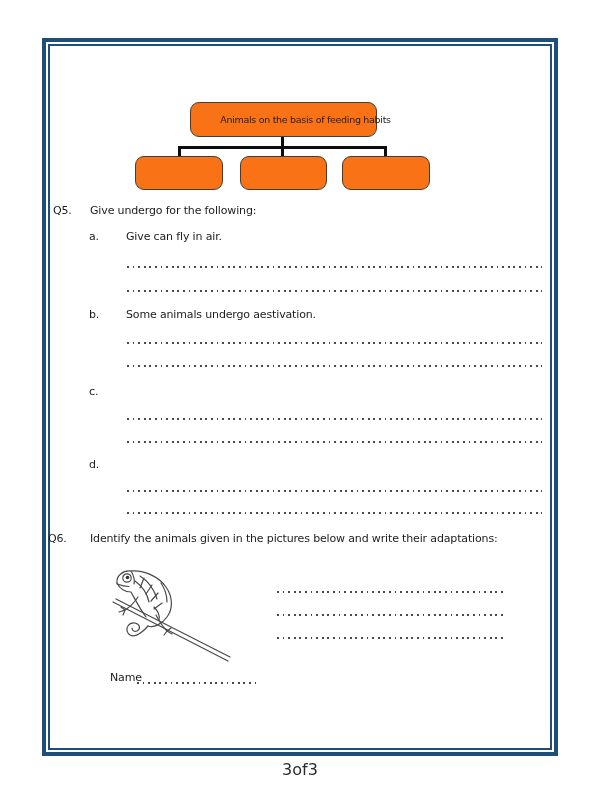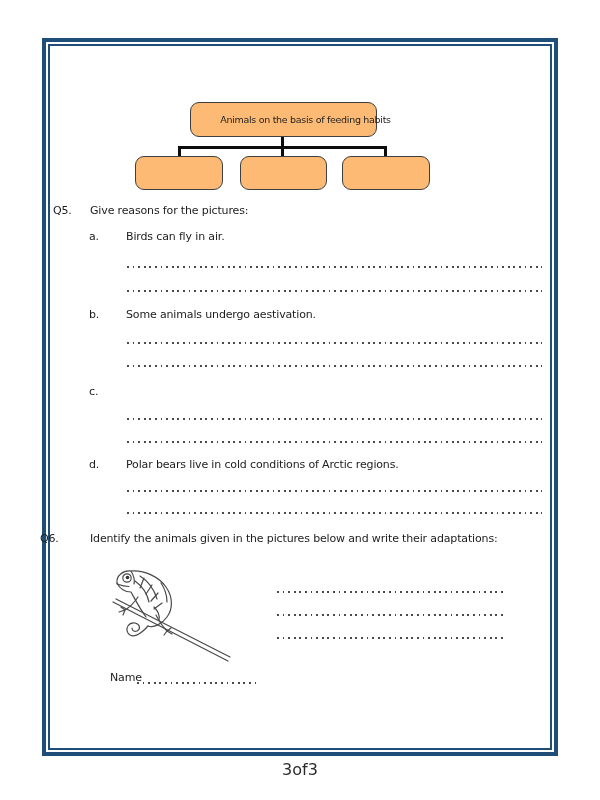--- a/index.html
+++ b/index.html
@@ -18,21 +18,21 @@
   .t {
     position:absolute; font-size:11px; letter-spacing:-0.15px;
     white-space:nowrap; color:#1c1c1c; line-height:14px;
   }
   .footer {
     position:absolute; left:0; top:760px; width:600px; text-align:center;
     font-size:16px; color:#2a2a2a; letter-spacing:0;
   }
   
   .fc-box {
-    position:absolute; background:#fdba74; border:1.5px solid #3f3f3f;
+    position:absolute; background:#f97316; border:1.5px solid #3f3f3f;
     border-radius:9px; box-sizing:border-box;padding-left:44px;
   }
   .fc-root {
     left:190px; top:102px; width:187px; height:35px;
     display:flex; align-items:center; justify-content:center;
   }
   .fc-root-label {
     font-size:9.5px; letter-spacing:-0.3px; white-space:nowrap; color:#1f1f1f;
   }
   .fc-child { top:156px; height:34px; }
@@ -62,42 +62,41 @@
   <div class="conn" style="left:281px; top:137px; width:3px; height:11px;"></div>
   <div class="conn" style="left:178px; top:146px; width:209px; height:3px;"></div>
   <div class="conn" style="left:178px; top:146px; width:3px; height:12px;"></div>
   <div class="conn" style="left:281px; top:146px; width:3px; height:12px;"></div>
   <div class="conn" style="left:384px; top:146px; width:3px; height:12px;"></div>
   <div class="fc-box fc-child fc-child-1"></div>
   <div class="fc-box fc-child fc-child-2"></div>
   <div class="fc-box fc-child fc-child-3"></div>
 
   <div class="t" style="left:53px; top:204px;">Q5.</div>
-  <div class="t" style="left:90px; top:204px;">Give reasons for the pictures:</div>
+  <div class="t" style="left:90px; top:204px;">Give undergo for the following:</div>
 
   <div class="t" style="left:89px;  top:230px;">a.</div>
-  <div class="t" style="left:126px; top:230px;">Birds can fly in air.</div>
+  <div class="t" style="left:126px; top:230px;">Give can fly in air.</div>
   <div class="dots" style="left:127px; top:266px; width:415px;"></div>
   <div class="dots" style="left:127px; top:290px; width:415px;"></div>
 
   <div class="t" style="left:89px;  top:308px;">b.</div>
   <div class="t" style="left:126px; top:308px;">Some animals undergo aestivation.</div>
   <div class="dots" style="left:127px; top:342px; width:415px;"></div>
   <div class="dots" style="left:127px; top:365px; width:415px;"></div>
 
   <div class="t" style="left:89px;  top:385px;">c.</div>
   <div class="dots" style="left:127px; top:418px; width:415px;"></div>
   <div class="dots" style="left:127px; top:441px; width:415px;"></div>
 
   <div class="t" style="left:89px;  top:458px;">d.</div>
-  <div class="t" style="left:126px; top:458px;">Polar bears live in cold conditions of Arctic regions.</div>
   <div class="dots" style="left:127px; top:490px; width:415px;"></div>
   <div class="dots" style="left:127px; top:512px; width:415px;"></div>
 
-  <div class="t" style="left:40px; top:532px;">Q6.</div>
+  <div class="t" style="left:48px; top:532px;">Q6.</div>
   <div class="t" style="left:90px; top:532px;">Identify the animals given in the pictures below and write their adaptations:</div>
 
   <svg class="chameleon" width="132" height="104" viewBox="0 0 132 104" fill="none" stroke="#4a4a4a" stroke-width="1.2" stroke-linecap="round" stroke-linejoin="round">
 
     <path d="M9,39 L124,98"></path>
     <path d="M12,36 L126,94"></path>
 
     <path d="M13,20 C12,13 19,7 27,8 C41,7 55,14 62,24 C69,34 69,46 63,54 C58,61 50,65 44,63"></path>
 
     <path d="M13,20 C16,26 21,29 27,29 C32,38 36,46 42,54"></path>

